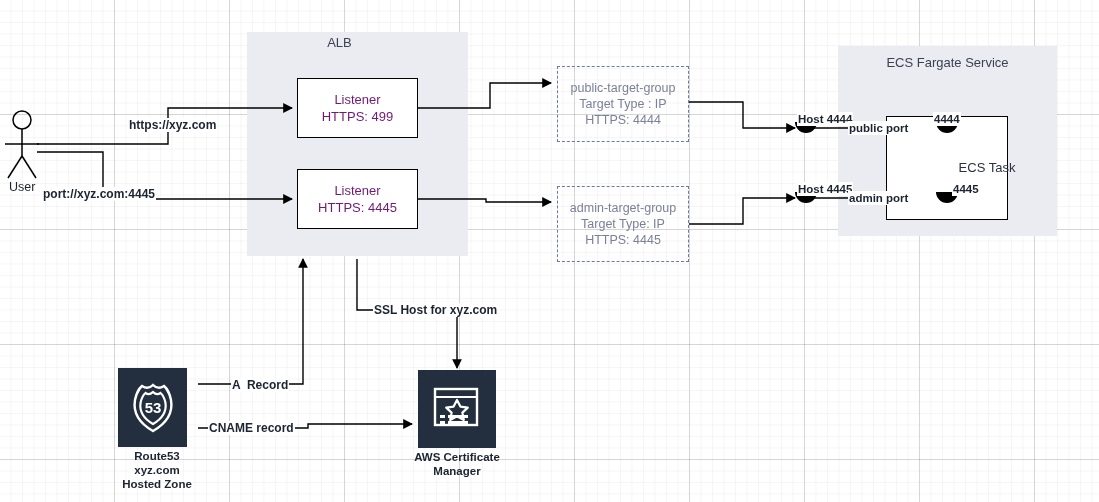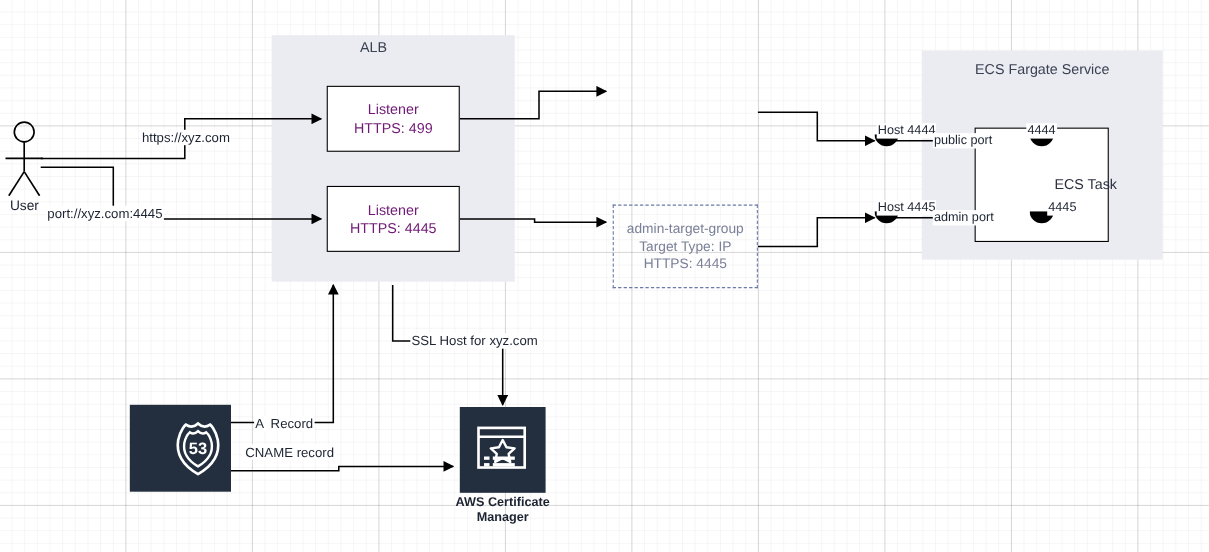--- a/index.html
+++ b/index.html
@@ -101,20 +101,21 @@
 
   
   .elabel{
     position:absolute;
     color:#1c2331;
     font-size:12px;
     line-height:14px;
     background:#ffffff;
     white-space:pre;
     padding:0 1px;
+    font-weight:bold;
   }
   .elabel.port{font-size:11.5px;}
 
   .userlabel{
     position:absolute;
     color:#1c2331;
     font-size:12.5px;
     background:transparent;
   }
 </style>
@@ -176,20 +177,25 @@
 
   <div class="listener" style="left:297px;top:78px;width:121px;height:60px;">
     <span>Listener</span>
     <span>HTTPS: 499</span>
   </div>
   <div class="listener" style="left:297px;top:169px;width:121px;height:60px;">
     <span>Listener</span>
     <span>HTTPS: 4445</span>
   </div>
 
+  <div class="tgroup" style="left:557px;top:66px;width:132px;height:76px;">
+    <span>public-target-group</span>
+    <span>Target Type : IP</span>
+    <span>HTTPS: 4444</span>
+  </div>
   <div class="tgroup" style="left:557px;top:186px;width:132px;height:76px;">
     <span>admin-target-group</span>
     <span>Target Type: IP</span>
     <span>HTTPS: 4445</span>
   </div>
 
   <div class="taskbox" style="left:886px;top:116px;width:122px;height:104px;"></div>
   <div class="task-label" style="left:886px;top:160px;width:122px;margin-left:40px;">ECS Task</div>
 
   <svg class="abs" style="left:795px;top:122px;width:22px;height:13px;" viewBox="0 0 22 13">
@@ -205,45 +211,50 @@
     <path d="M 0 0 L 22 0 A 11 11 0 0 1 0 0 Z" fill="#000000"></path>
   </svg>
 
   <div class="elabel port" style="left:797px;top:112px;">Host 4444</div>
   <div class="elabel port" style="left:797px;top:182px;">Host 4445</div>
   <div class="elabel port" style="left:848px;top:121px;">public port</div>
   <div class="elabel port" style="left:848px;top:191px;">admin port</div>
   <div class="elabel port" style="left:933px;top:112px;">4444</div>
   <div class="elabel port" style="left:952px;top:182px;text-align:center;">4445</div>
 
-  <div class="awsicon" style="left:118px;top:368px;width:92px;height:79px;justify-content:flex-end;">
+  <div class="awsicon" style="left:118px;top:368px;width:69px;height:79px;">
     <svg width="60" height="60" viewBox="0 0 60 60">
       <path d="M30 7 C26 11 22 10 19 8 C19 8 14 12 12 22 C10 34 16 45 30 53
                C44 45 50 34 48 22 C46 12 41 8 41 8 C38 10 34 11 30 7 Z" fill="none" stroke="#ffffff" stroke-width="2.4"></path>
       <path d="M30 14 C27 17 24.5 16.5 22.5 15 C22.5 15 19 18 17.6 24.5
                C16.2 33 20.5 40.5 30 46 C39.5 40.5 43.8 33 42.4 24.5
                C41 18 37.5 15 37.5 15 C35.5 16.5 33 17 30 14 Z" fill="none" stroke="#ffffff" stroke-width="2.2"></path>
       <text x="30" y="35" text-anchor="middle" fill="#ffffff" font-family="Liberation Sans, sans-serif" font-size="15" font-weight="bold">53</text>
     </svg>
+  </div>
+  <div class="awsicon-caption" style="left:87px;top:449px;">
+    <div>Route53</div>
+    <div>xyz.com</div>
+    <div>Hosted Zone</div>
   </div>
 
   <div class="awsicon" style="left:418px;top:370px;width:78px;height:78px;">
     <svg width="58" height="58" viewBox="0 0 58 58">
       <rect x="7" y="9" width="42" height="36" fill="none" stroke="#ffffff" stroke-width="2.4"></rect>
       <line x1="7" y1="17" x2="49" y2="17" stroke="#ffffff" stroke-width="2.2"></line>
       <path d="M29 20 L32.4 26.6 L39.8 27.6 L34.4 32.6 L35.8 40 L29 36.4 L22.2 40
                L23.6 32.6 L18.2 27.6 L25.6 26.6 Z" fill="none" stroke="#ffffff" stroke-width="2.2" stroke-linejoin="round"></path>
       <rect x="12" y="35" width="5" height="3" fill="#ffffff"></rect>
       <rect x="20" y="35" width="20" height="3" fill="#ffffff"></rect>
       <rect x="12" y="41" width="5" height="3" fill="#ffffff"></rect>
       <rect x="20" y="41" width="20" height="3" fill="#ffffff"></rect>
     </svg>
   </div>
   <div class="awsicon-caption" style="left:387px;top:450px;">
     <div>AWS Certificate</div>
     <div>Manager</div>
   </div>
 
   <div class="elabel" style="left:231px;top:378px;">A  Record</div>
-  <div class="elabel" style="left:208px;top:404px;margin-left:14px;">CNAME record</div>
+  <div class="elabel" style="left:208px;top:421px;">CNAME record</div>
   <div class="elabel" style="left:373px;top:303px;">SSL Host for xyz.com</div>
 
 </div>
 
 </body></html>

